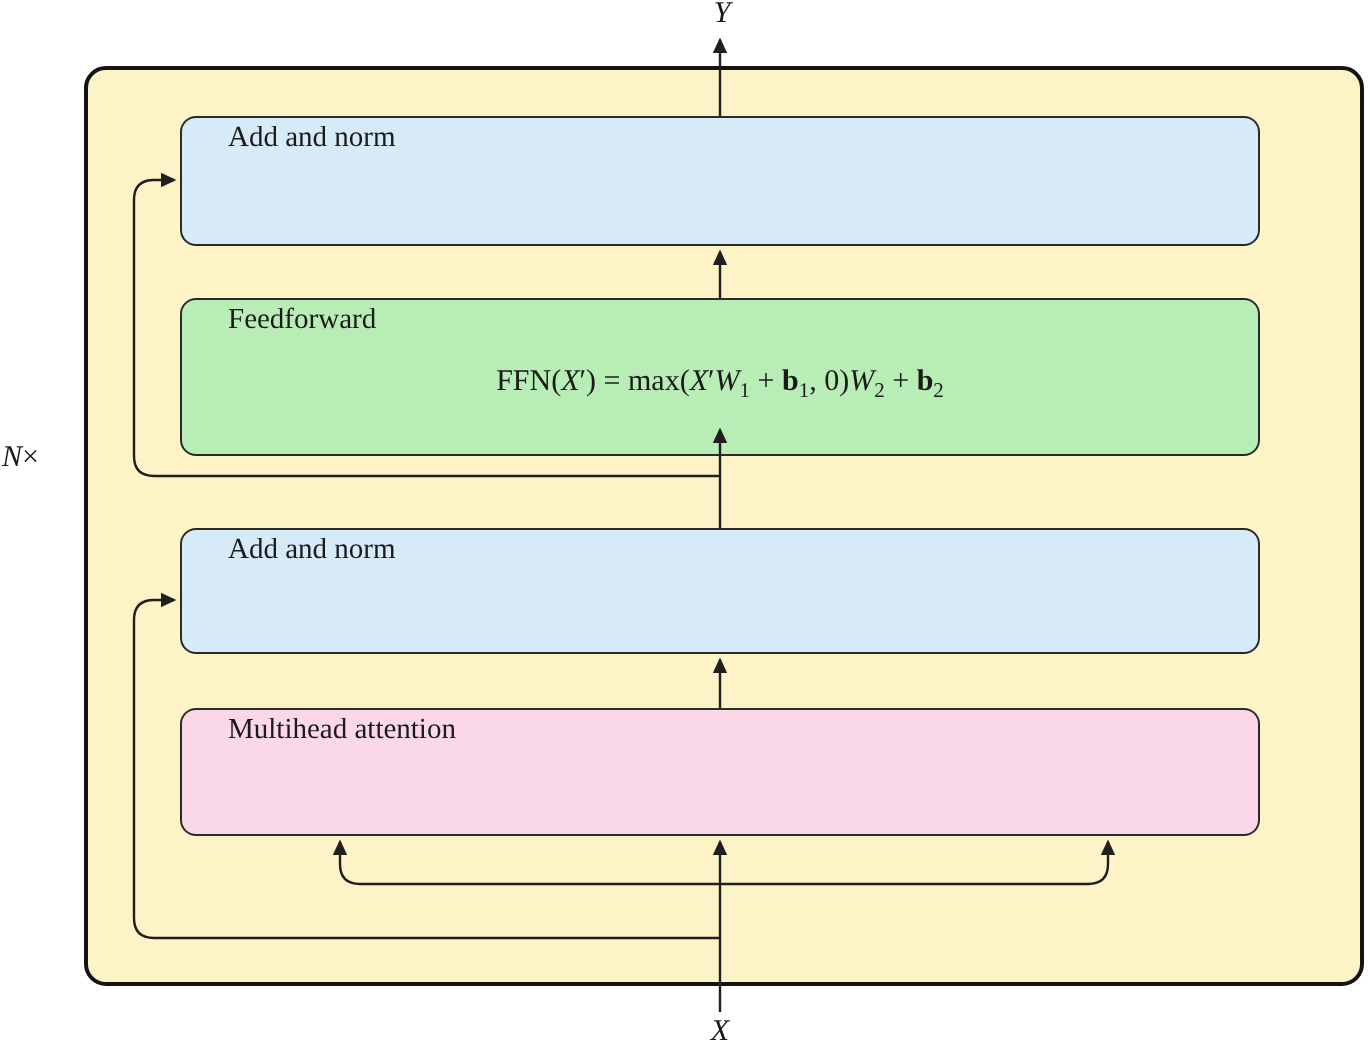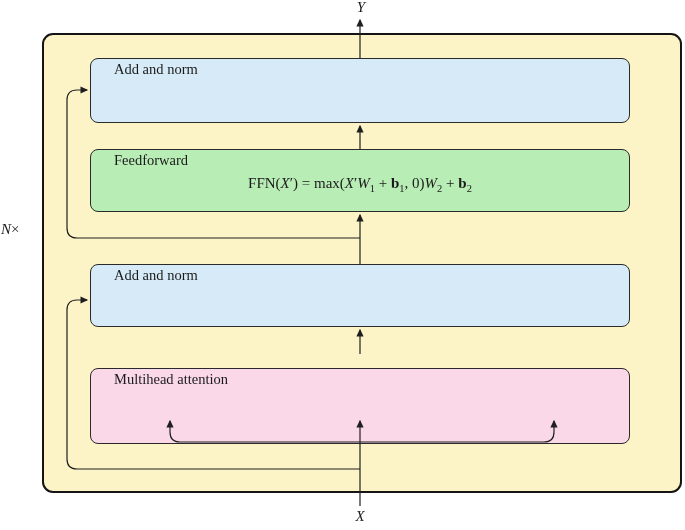--- a/index.html
+++ b/index.html
@@ -10,23 +10,23 @@
   .outer{
     position:absolute;left:42px;top:33px;width:640px;height:460px;
     box-sizing:border-box;border:2.5px solid #141414;border-radius:11px;
   }
   .block{
     position:absolute;left:90px;width:540px;box-sizing:border-box;
     border:1.2px solid #2a2a2a;border-radius:8px;
     display:flex;align-items:center;justify-content:center;padding-top:7px;
   }
   .b0{top:58px;height:65px;}
-  .b1{top:149px;height:63px;}
+  .b1{top:149px;height:79px;}
   .b2{top:264px;height:63px;}
-  .b3{top:368px;height:76px;}
+  .b3{top:354px;height:64px;}
   .btitle{
     position:absolute;top:3px;left:8px;font-size:14.5px;line-height:1.1;margin-left:15px;
   }
   .bformula{font-size:15px;white-space:nowrap;}
   .bformula .it{font-style:italic;}
   .bformula .bf{font-weight:bold;}
   .bformula .sub{font-size:10.5px;vertical-align:-3.5px;letter-spacing:0;}
   .wires{position:absolute;left:0;top:0;width:685px;height:530px;pointer-events:none;}
   .lbl{position:absolute;font-size:15px;font-style:italic;white-space:nowrap;}
   .lbl-y{left:347px;top:-1px;width:28px;text-align:center;}

